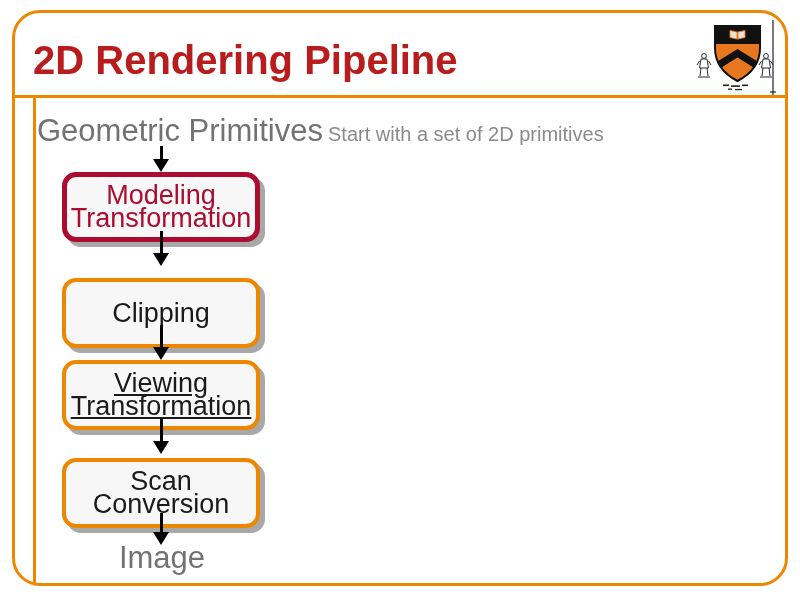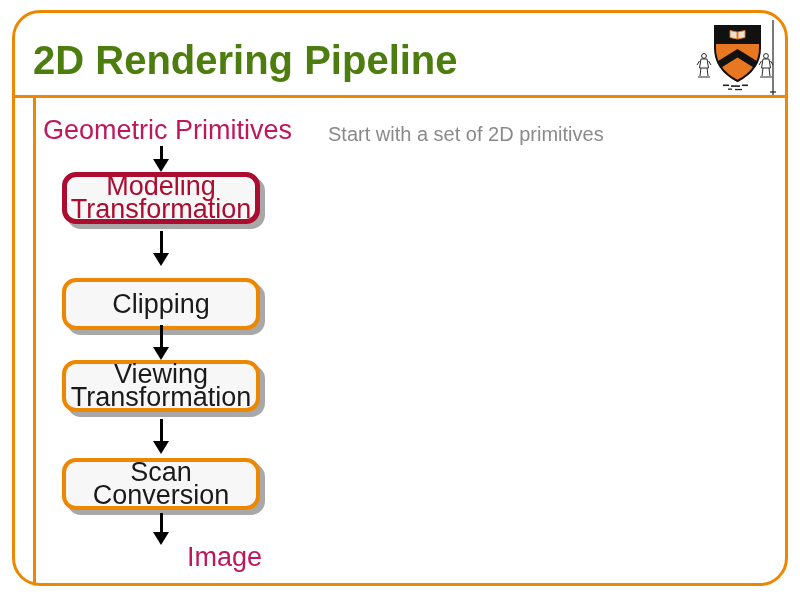--- a/index.html
+++ b/index.html
@@ -20,47 +20,47 @@
     position:absolute;left:12px;top:95px;width:776px;height:3px;
     background:#EE8700;
   }
   .vrule{
     position:absolute;left:33px;top:95px;width:3px;height:489px;
     background:#EE8700;
   }
 
   .title{
     position:absolute;left:33px;top:40px;
-    font-size:40px;line-height:40px;font-weight:bold;color:#4d7c0f;
+    font-size:40px;line-height:40px;font-weight:bold;color:#b91c1c;
     white-space:nowrap;letter-spacing:0;
   }
 
   .logo{position:absolute;left:694px;top:18px;width:84px;height:84px;}
 
   
   .flow-label{
-    position:absolute;color:#be185d;font-size:27px;line-height:27px;
-    text-align:right;white-space:nowrap;
+    position:absolute;color:#737373;font-size:31px;line-height:27px;
+    text-align:center;white-space:nowrap;
   }
   .flow-label.start{left:37px;top:117px;width:255px;}
   .flow-label.end{left:62px;top:544px;width:200px;}
 
   .fbox{
-    position:absolute;left:62px;width:198px;height:52px;
+    position:absolute;left:62px;width:198px;height:70px;
     box-sizing:border-box;
     background:#F7F7F7;
     border:4px solid #EE8700;border-radius:14px;
     box-shadow:5px 5px 0 #A8A8A8;
     display:flex;align-items:center;justify-content:center;
     text-align:center;white-space:pre-line;
     font-size:27px;line-height:23px;color:#1a1a1a;
   }
   .fbox.b0{top:172px;border-color:#AB0C2F;border-width:5px;color:#AB0C2F;}
   .fbox.b1{top:278px;}
-  .fbox.b2{top:360px;}
+  .fbox.b2{top:360px;text-decoration:underline;}
   .fbox.b3{top:458px;}
 
   .arrow{position:absolute;left:152px;width:19px;}
   .arrow .stem{
     position:absolute;left:8px;top:0;width:3px;bottom:12px;background:#000;
   }
   .arrow .head{
     position:absolute;left:1px;bottom:0;width:0;height:0;
     border-left:8.5px solid transparent;border-right:8.5px solid transparent;
     border-top:13px solid #000;

